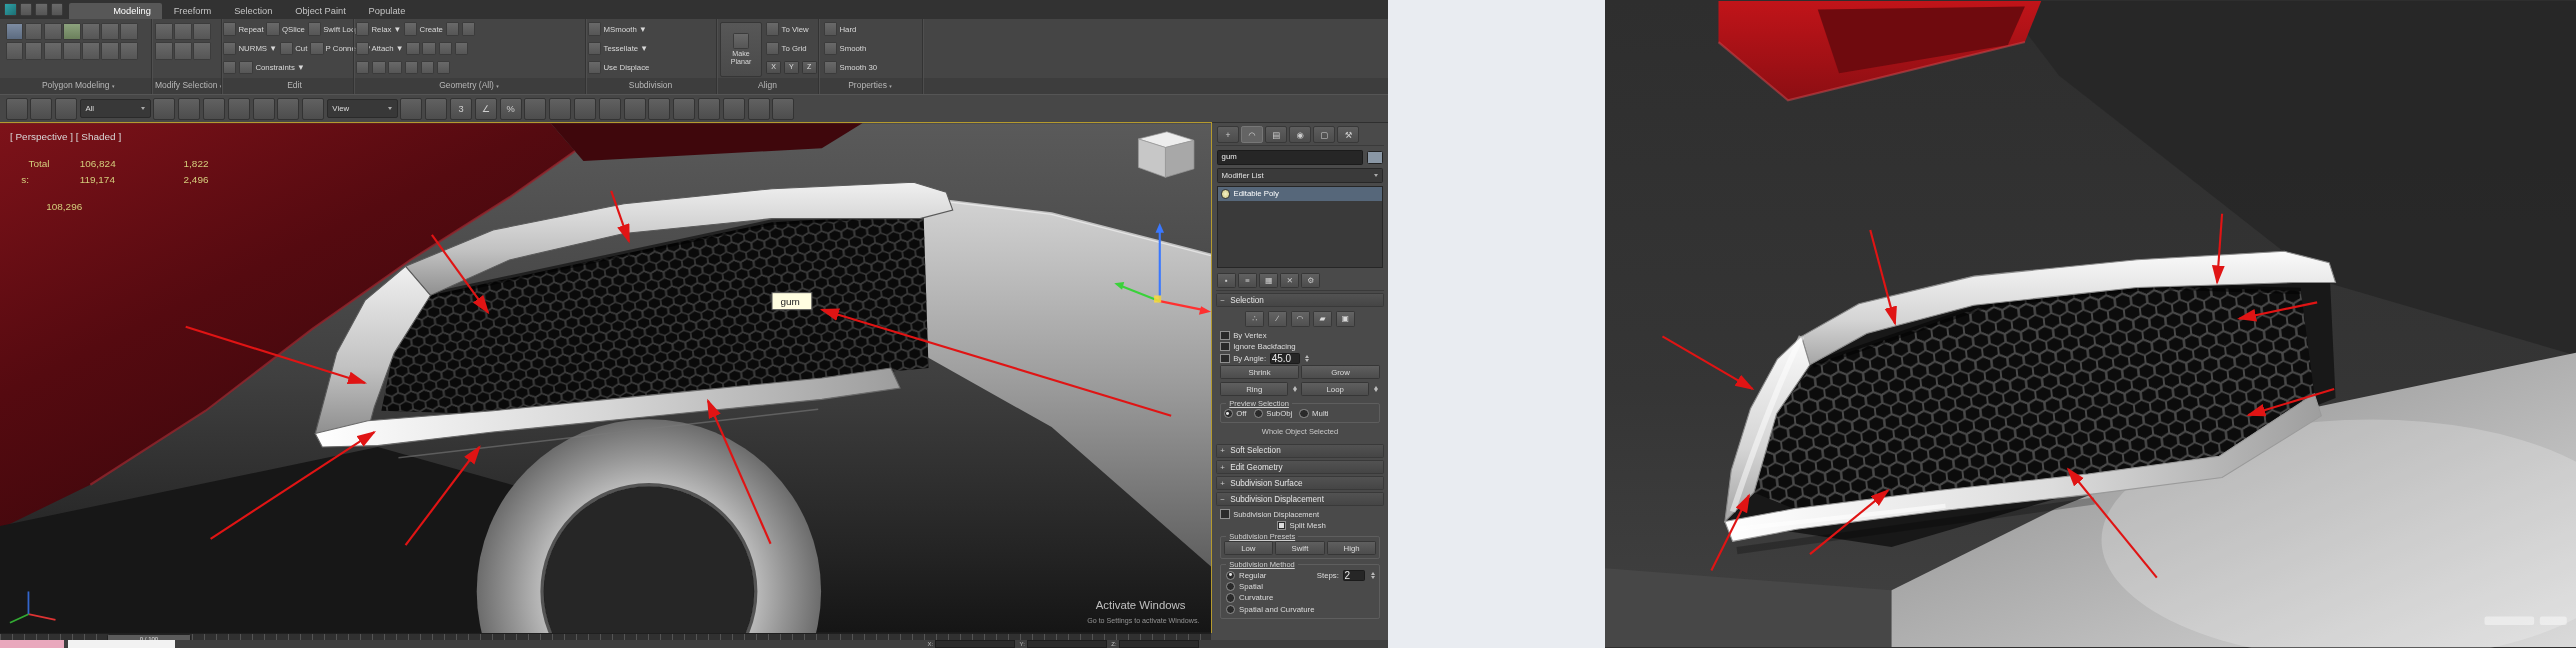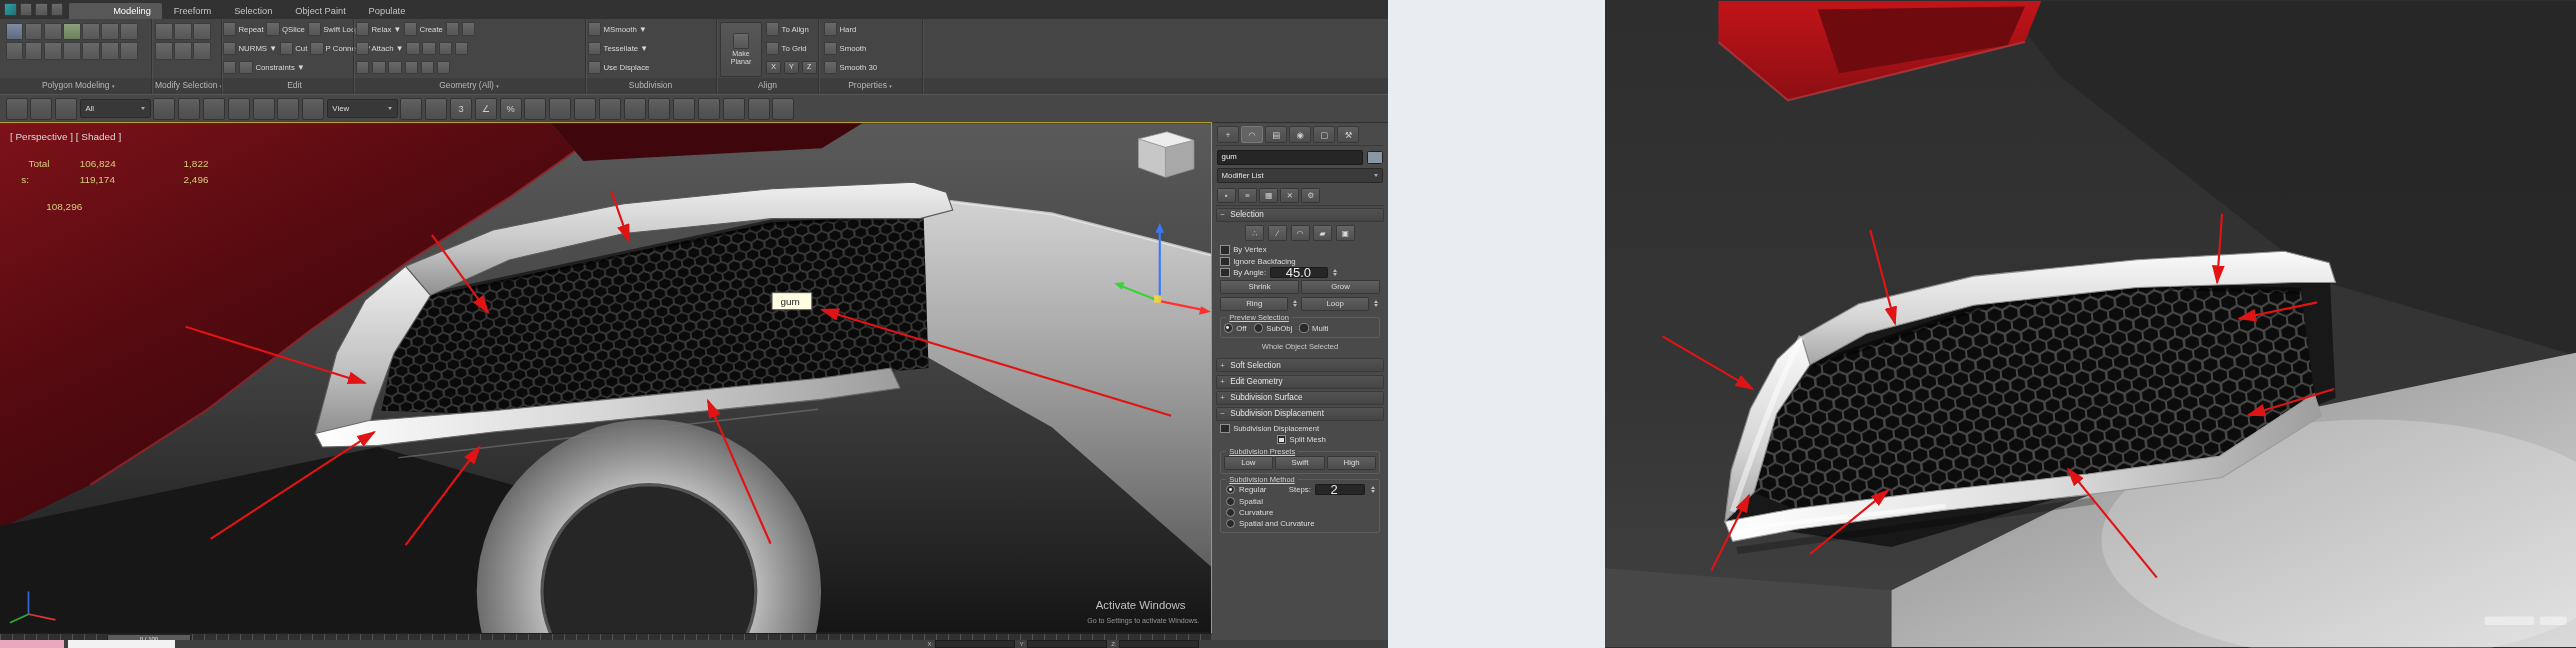--- a/index.html
+++ b/index.html
@@ -69,21 +69,21 @@
   .rad.on::after{content:"";position:absolute;left:1.8px;top:1.8px;width:2.8px;height:2.8px;border-radius:50%;background:#e8e8e8;}
   .btnrow{display:flex;gap:2.8px;padding:1.4px 2.8px;}
   .pbtn{flex:1;height:12px;background:linear-gradient(#5f5f5f,#4c4c4c);border:0.7px solid #363636;border-radius:1.4px;display:flex;align-items:center;justify-content:center;font-size:7.8px;color:#ddd;}
   .spincol{width:7.8px;display:flex;flex-direction:column;gap:0.7px;justify-content:center;}
   .spincol b{display:block;width:0;height:0;border-left:2.8px solid transparent;border-right:2.8px solid transparent;margin:0 auto;}
   .spincol .up{border-bottom:3.6px solid #bbb;}
   .spincol .dn{border-top:3.6px solid #bbb;}
   .groupbox{border:0.7px solid #5e5e5e;border-radius:2.1px;margin:5px 2.1px 2.1px 2.1px;padding:4.3px 2.8px 2.8px 2.8px;position:relative;}
   .groupbox .gtitle{position:absolute;top:-5px;left:5.7px;background:#4a4a4a;padding:0 2.8px;font-size:7.5px;color:#cfcfcf;text-decoration:underline;}
   .cstatus{text-align:center;color:#c9c9c9;font-size:7.5px;padding:2.1px 0;}
-  .valbox{background:#262626;border:0.7px solid #1b1b1b;border-radius:1.4px;color:#e8e8e8;font-size:13px;padding:0 15px;height:9.3px;line-height:9.3px;}
+  .valbox{background:#262626;border:0.7px solid #1b1b1b;border-radius:1.4px;color:#e8e8e8;font-size:10px;padding:0 1px;height:9.3px;line-height:9.3px;}
   
   .timerow{position:absolute;left:0;top:633px;width:100%;height:7.8px;display:flex;}
   .timeline{position:relative;width:1211px;height:7.8px;background:#303030;border-top:0.7px solid #1f1f1f;
      background-image:repeating-linear-gradient(90deg,#555 0 0.7px,transparent 0.7px 12px);}
   .thumb{position:absolute;left:107px;top:0;width:82px;height:7.1px;background:#5b5b5b;border:0.7px solid #222;border-radius:1.4px;font-size:6px;color:#e2e2e2;display:flex;align-items:center;justify-content:center;}
   .tl-corner{width:177px;height:7.8px;background:#4a4a4a;}
   .statusrow{position:absolute;left:0;top:640px;width:100%;height:7.8px;background:#3f3f3f;display:flex;align-items:center;gap:4.3px;}
   .listener-pink{width:64px;height:7.8px;background:#e9a8bd;}
   .listener-white{width:107px;height:7.8px;background:#f2f2f2;}
   .coordf{display:flex;align-items:center;gap:2.1px;font-size:6px;color:#bbb;}
@@ -234,21 +234,21 @@
           </div>
       </div>
 
       <div class="tallbtn" style="left:720px;top:3.6px;">
         <div class="ic"></div>
         <span>Make Planar</span>
       </div>
       <div class="rrow" style="left:766px;top:2.8px;">
         <div class="rbtn">
             <div class="ic"></div>
-            <span>To Align</span>
+            <span>To View</span>
           </div>
       </div>
       <div class="rrow" style="left:766px;top:22px;">
         <div class="rbtn">
             <div class="ic"></div>
             <span>To Grid</span>
           </div>
       </div>
       <div class="rrow" style="left:766px;top:41px;">
         <div class="xyz">X</div>
@@ -477,20 +477,26 @@
           <div class="ct">⚒</div>
         </div>
         <div class="cmd-name">
           <div class="field namefield">gum</div>
           <div class="swatch"></div>
         </div>
         <div class="combo">
           <span>Modifier List</span>
             <i class="tri"></i>
         </div>
+        <div class="stack">
+          <div class="stack-row">
+            <span class="bulb"></span>
+            <span>Editable Poly</span>
+          </div>
+        </div>
         <div class="stack-btns">
           <div class="sbt">▪</div>
           <div class="sbt">≡</div>
           <div class="sbt">▦</div>
           <div class="sbt">✕</div>
           <div class="sbt">⚙</div>
         </div>
 
         <div class="roll open">
             <i></i>

